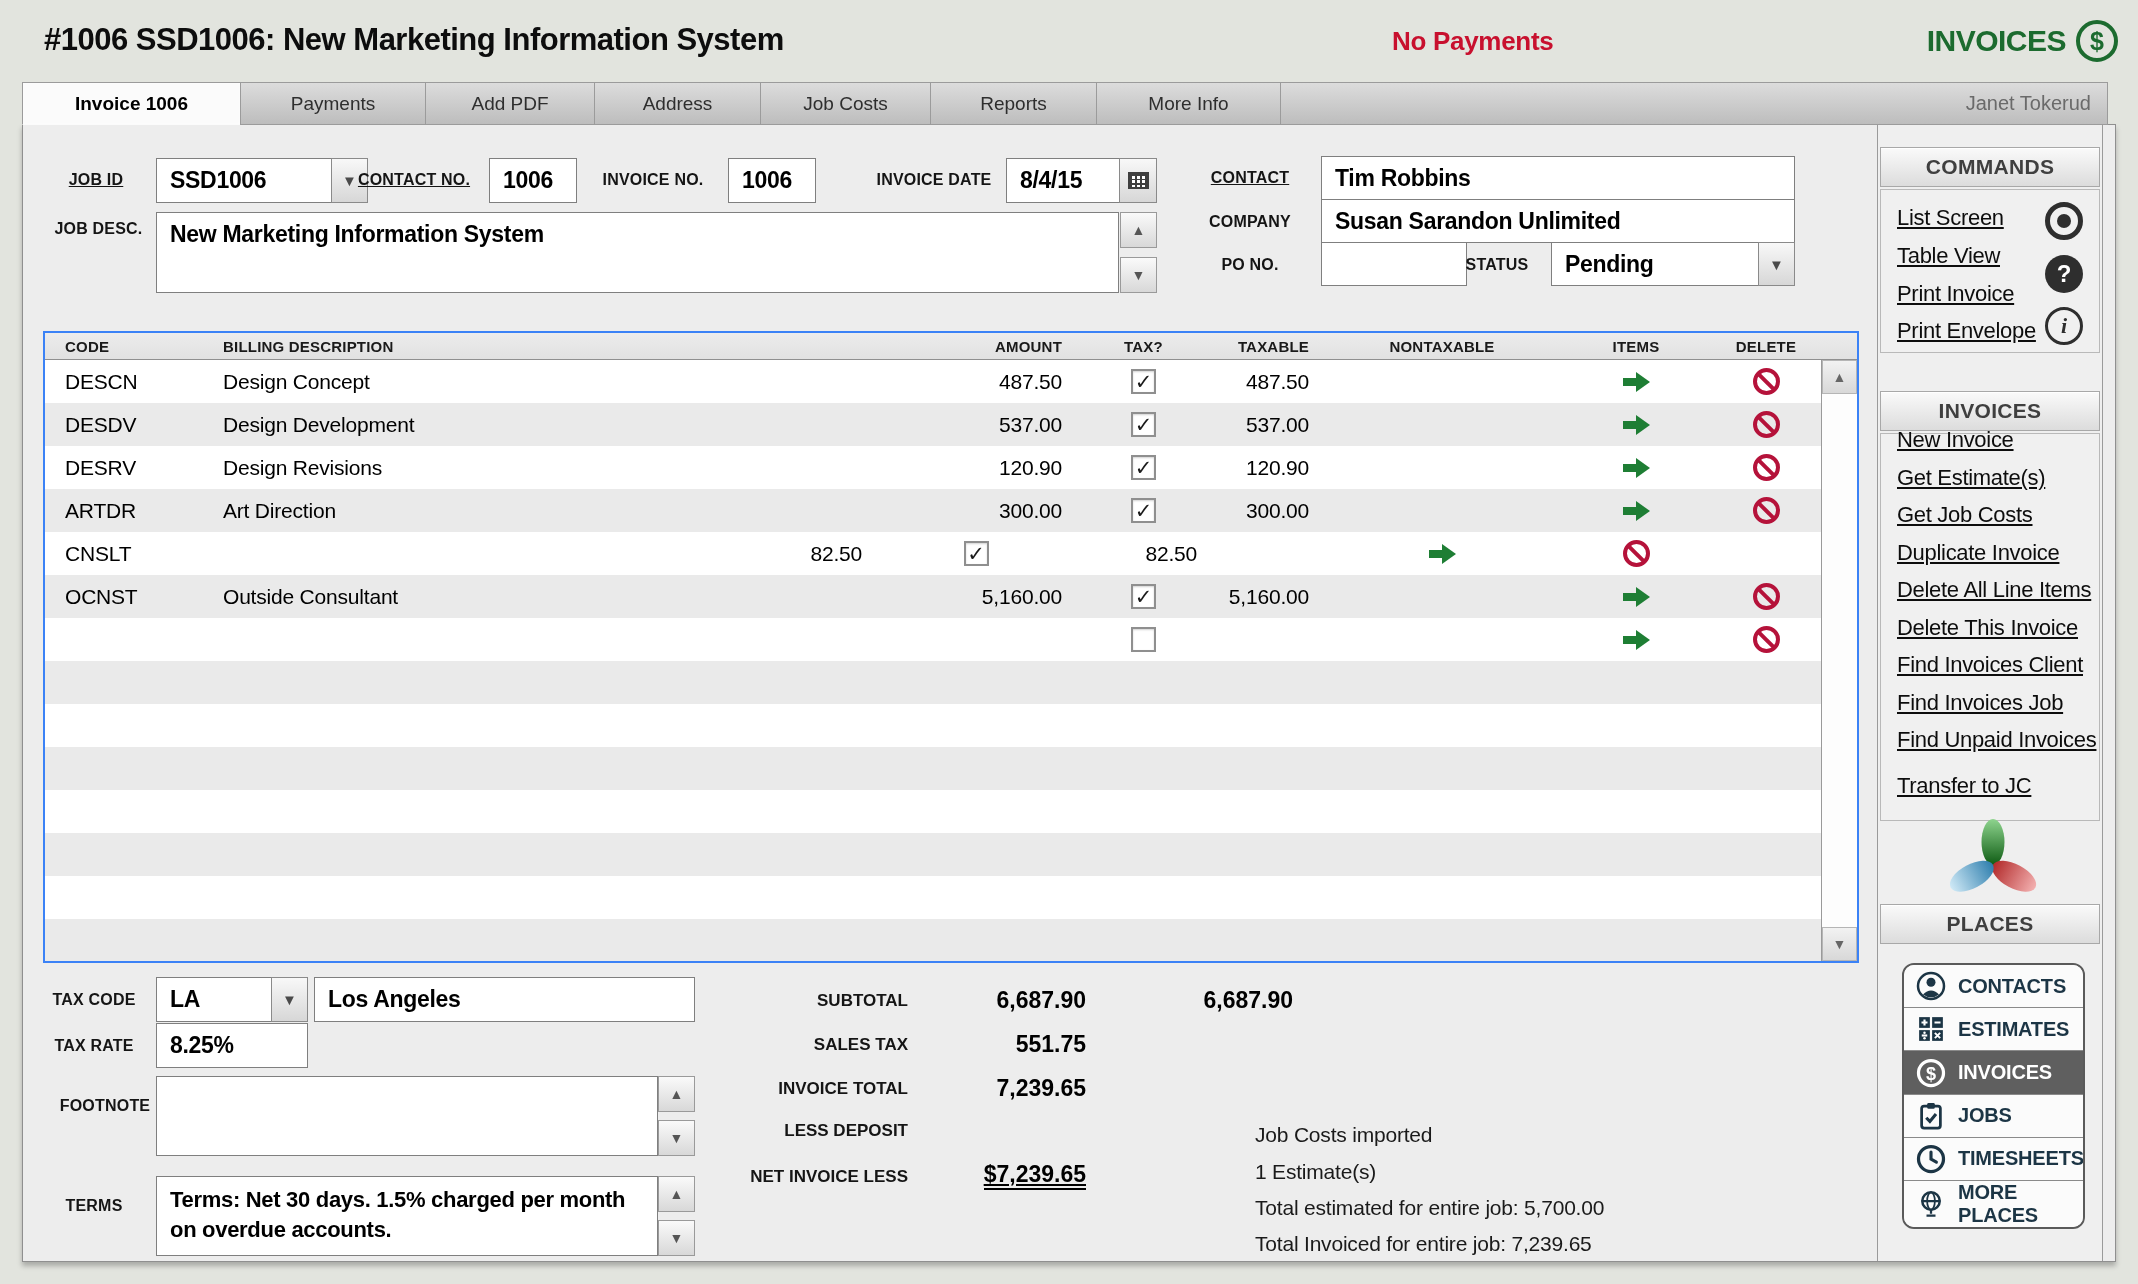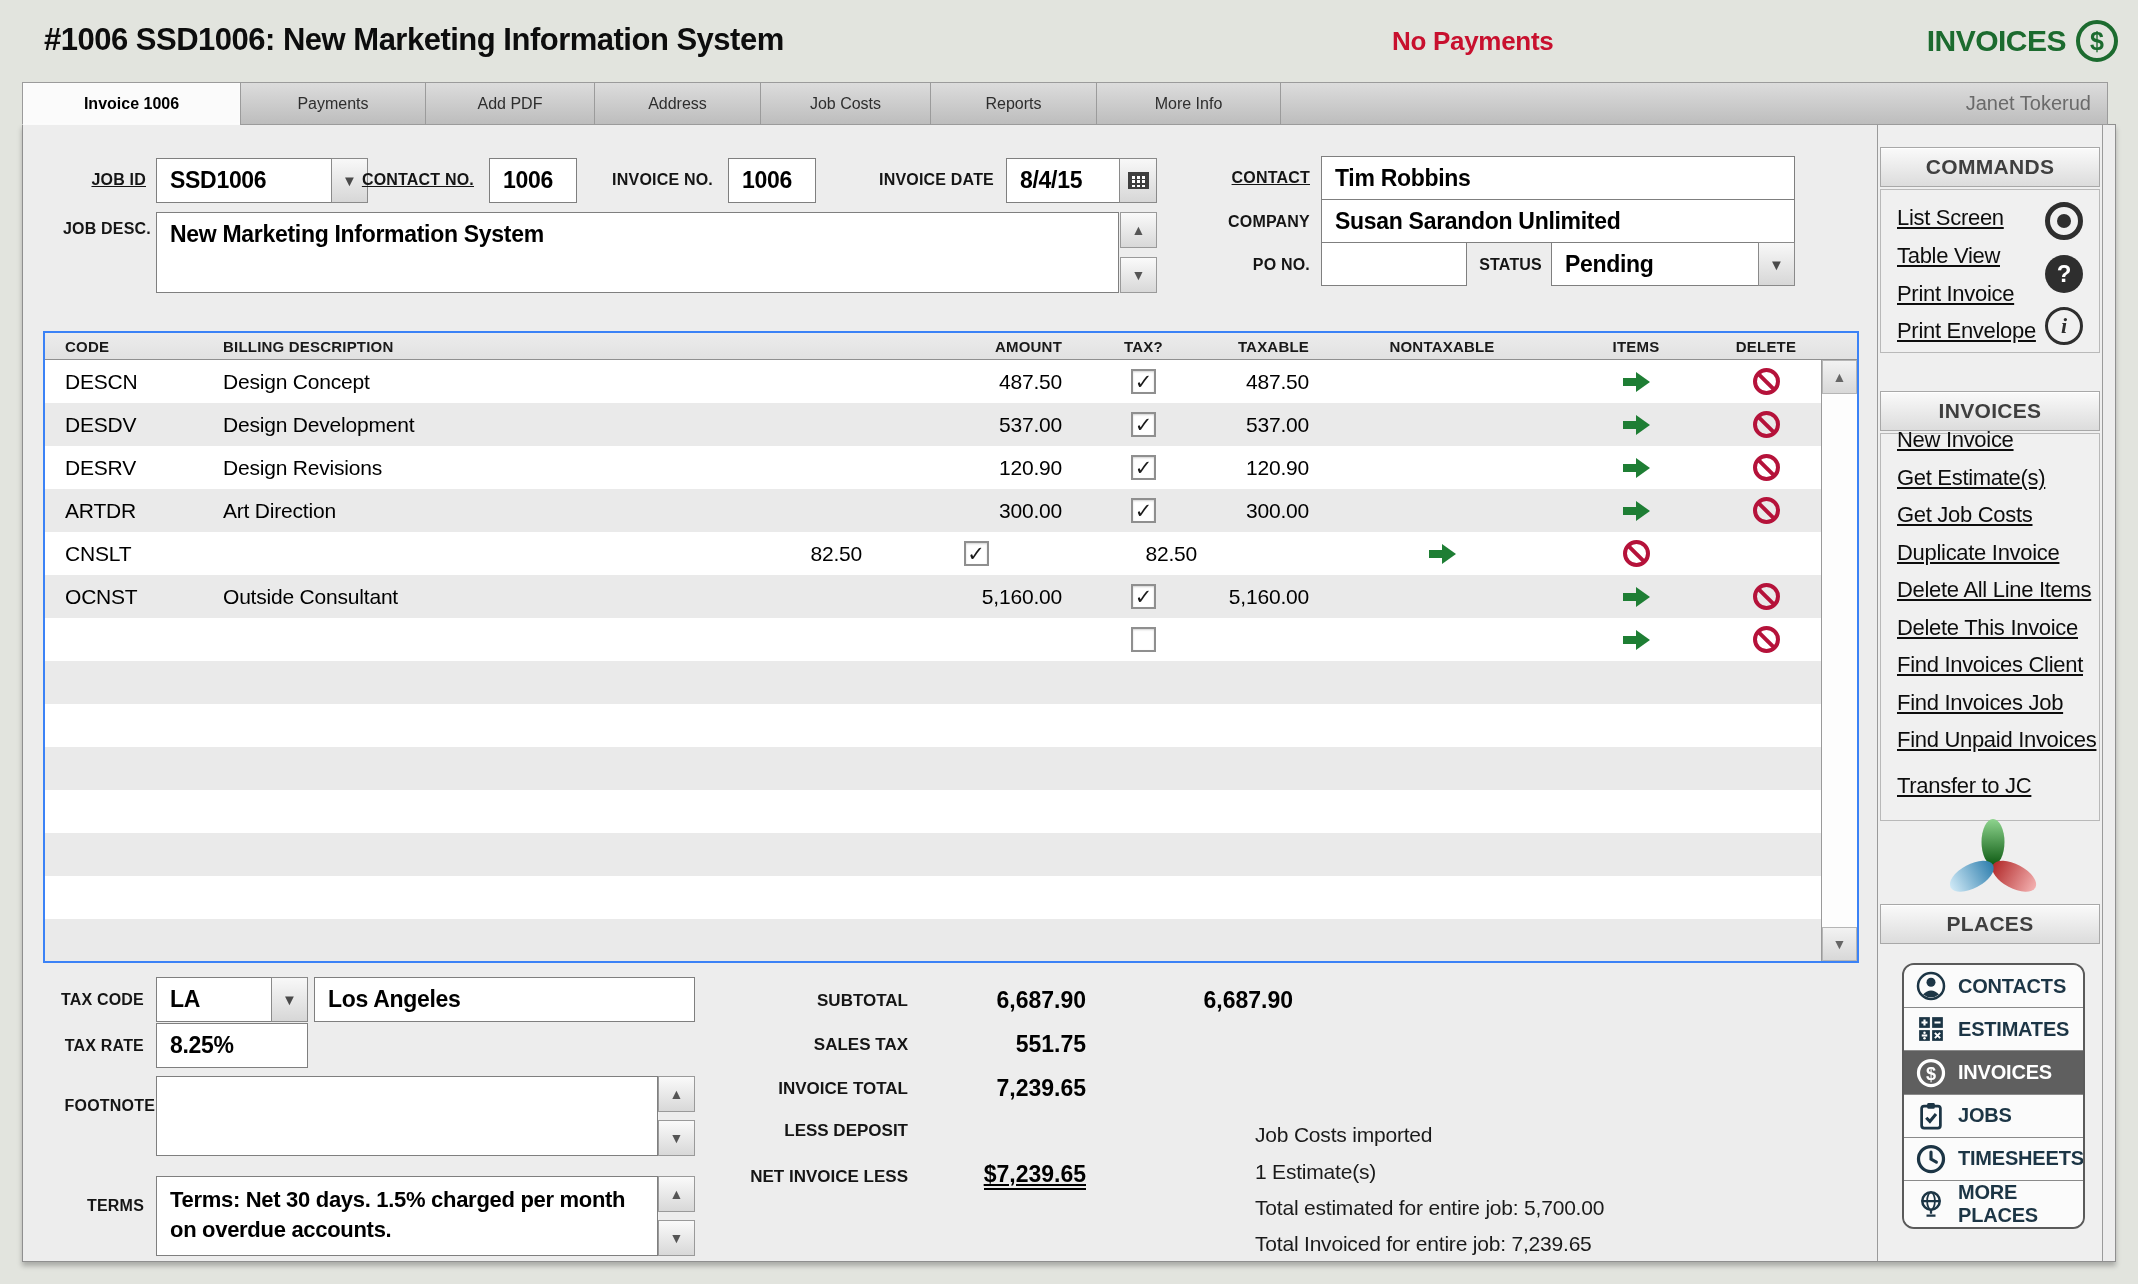--- a/index.html
+++ b/index.html
@@ -17,30 +17,30 @@
   .title { left:44px; top:22px; font-size:31px; font-weight:bold; letter-spacing:-0.5px; color:#0d0d0d; }
   .no-payments { left:1392px; top:26px; font-size:26px; font-weight:bold; color:#c8102e; letter-spacing:-0.3px; }
   .brand { right:20px; top:20px; display:flex; align-items:center; gap:10px; }
   .brand-text { font-size:30px; font-weight:bold; color:#1c6b2f; letter-spacing:-0.5px; }
   .brand-icon { width:42px; height:42px; border:4px solid #1c6b2f; border-radius:50%;
     display:flex; align-items:center; justify-content:center; font-size:25px; font-weight:bold; color:#1c6b2f; }
 
   
   .tabbar { left:22px; top:82px; width:2086px; height:43px; display:flex; z-index:5; }
   .tab { height:43px; border:1px solid #9b9b9b; border-right:none; background:linear-gradient(#dcdcdc,#bdbdbd);
-    display:flex; align-items:center; justify-content:center; font-size:16px; color:#2e2e2e; cursor:default; }
+    display:flex; align-items:center; justify-content:center; font-size:19px; color:#2e2e2e; cursor:default; }
   .tab.active { background:#fbfbfb; font-weight:bold; color:#000; border-bottom:1px solid #fbfbfb;
     box-shadow:0 0 3px rgba(255,255,255,.8) inset; }
   .tab.filler { flex:1; justify-content:flex-end; padding-right:16px; color:#6a6a6a; font-size:20px; border-right:1px solid #9b9b9b; }
 
   
   .panel { left:22px; top:124px; width:2094px; height:1138px; background:#ededed;
     border:1px solid #8f8f8f; box-shadow:0 4px 5px rgba(0,0,0,.25); }
 
-  .lbl { position:absolute; font-size:16px; font-weight:600; color:#151515; text-align:right; letter-spacing:0.2px; }
+  .lbl { position:absolute; font-size:16px; font-weight:600; color:#151515; text-align:center; letter-spacing:0.2px; }
   .lbl.u { text-decoration:underline; }
   .field { position:absolute; background:#fff; border:1px solid #7f7f7f; display:flex; align-items:center;
     padding:0 13px; font-size:23px; font-weight:600; color:#000; letter-spacing:-0.3px; overflow:hidden; white-space:nowrap; }
   .field.multi { align-items:flex-start; padding-top:8px; }
   .dd-btn { position:absolute; background:linear-gradient(#f8f8f8,#d7d7d7); border:1px solid #8a8a8a;
     display:flex; align-items:center; justify-content:center; font-size:15px; color:#4a4a4a; }
   .spin { position:absolute; width:37px; height:36px; background:linear-gradient(#fafafa,#d8d8d8); border:1px solid #9a9a9a;
     display:flex; align-items:center; justify-content:center; font-size:14px; color:#555; }
   .cal-glyph { width:21px; height:17px; border:2px solid #3f3f3f; background-color:#fff;
     background-image:repeating-linear-gradient(to right,#3f3f3f 0 1.5px,transparent 1.5px 5px),

